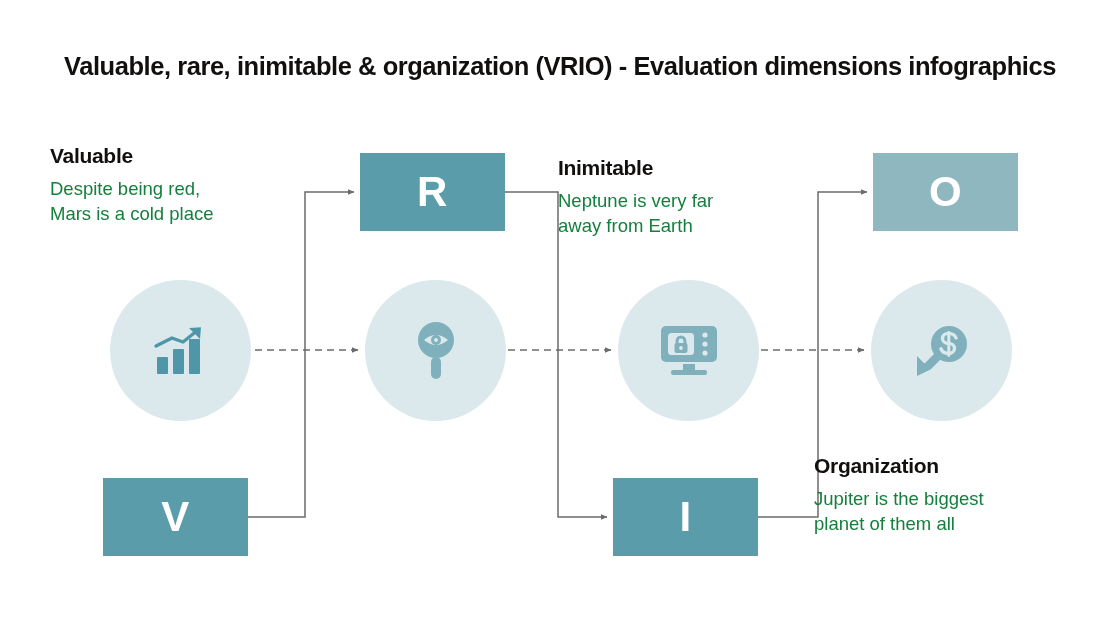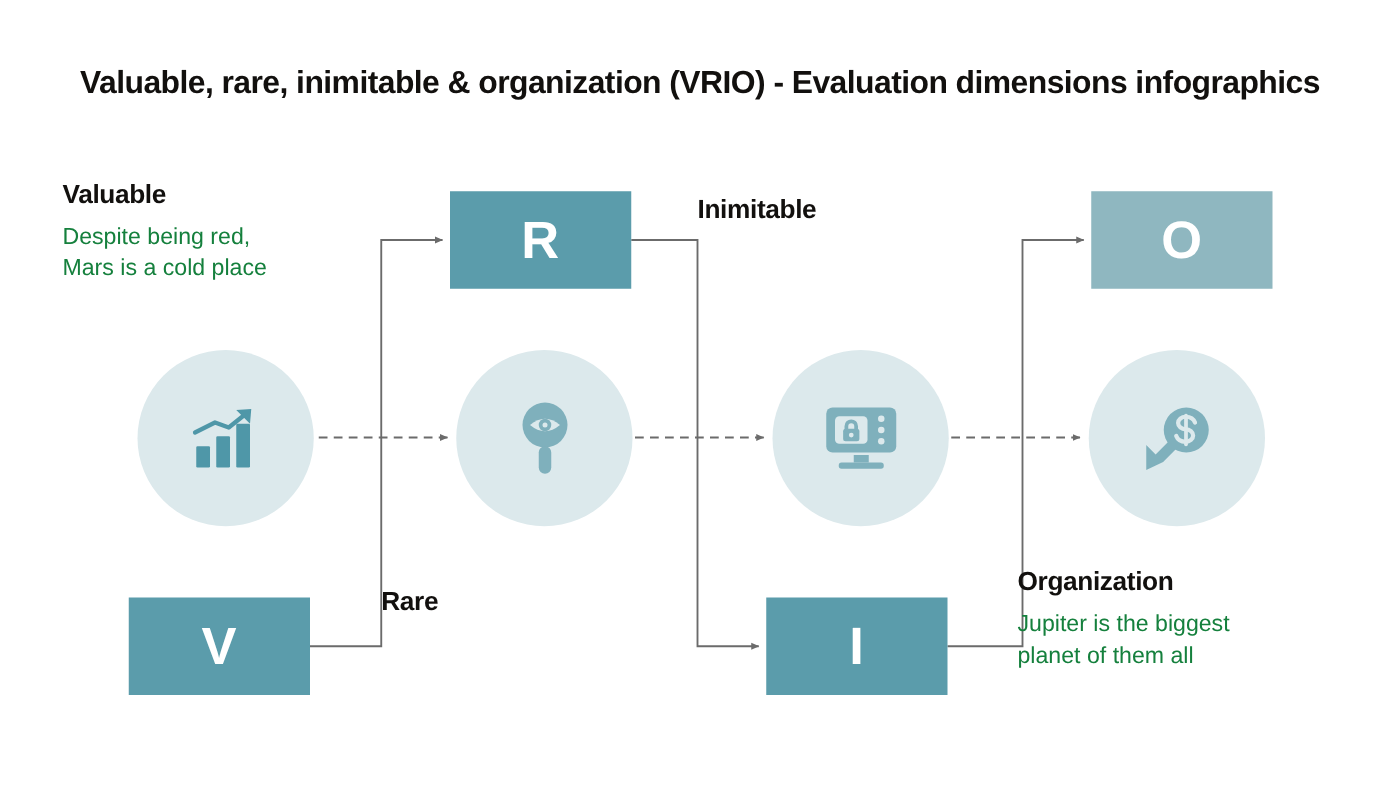--- a/index.html
+++ b/index.html
@@ -180,25 +180,25 @@
   <div class="letter-box" style="left:873px; top:153px; background:#8fb7c0;">
     <span class="glyph">O</span>
   </div>
 
   <div class="txt-block" style="left:50px; top:144px;">
     <div class="heading">Valuable</div>
     <div class="desc">Despite being red,<br>Mars is a cold place</div>
   </div>
 
   <div class="txt-block" style="left:305px; top:470px;">
-    <div class="heading">Rare</div>
   </div>
 
   <div class="txt-block" style="left:558px; top:156px;">
     <div class="heading">Inimitable</div>
+    <div class="desc">Neptune is very far<br>away from Earth</div>
   </div>
 
   <div class="txt-block" style="left:814px; top:454px;">
     <div class="heading">Organization</div>
     <div class="desc">Jupiter is the biggest<br>planet of them all</div>
   </div>
 
 </div>
 
 </body></html>

